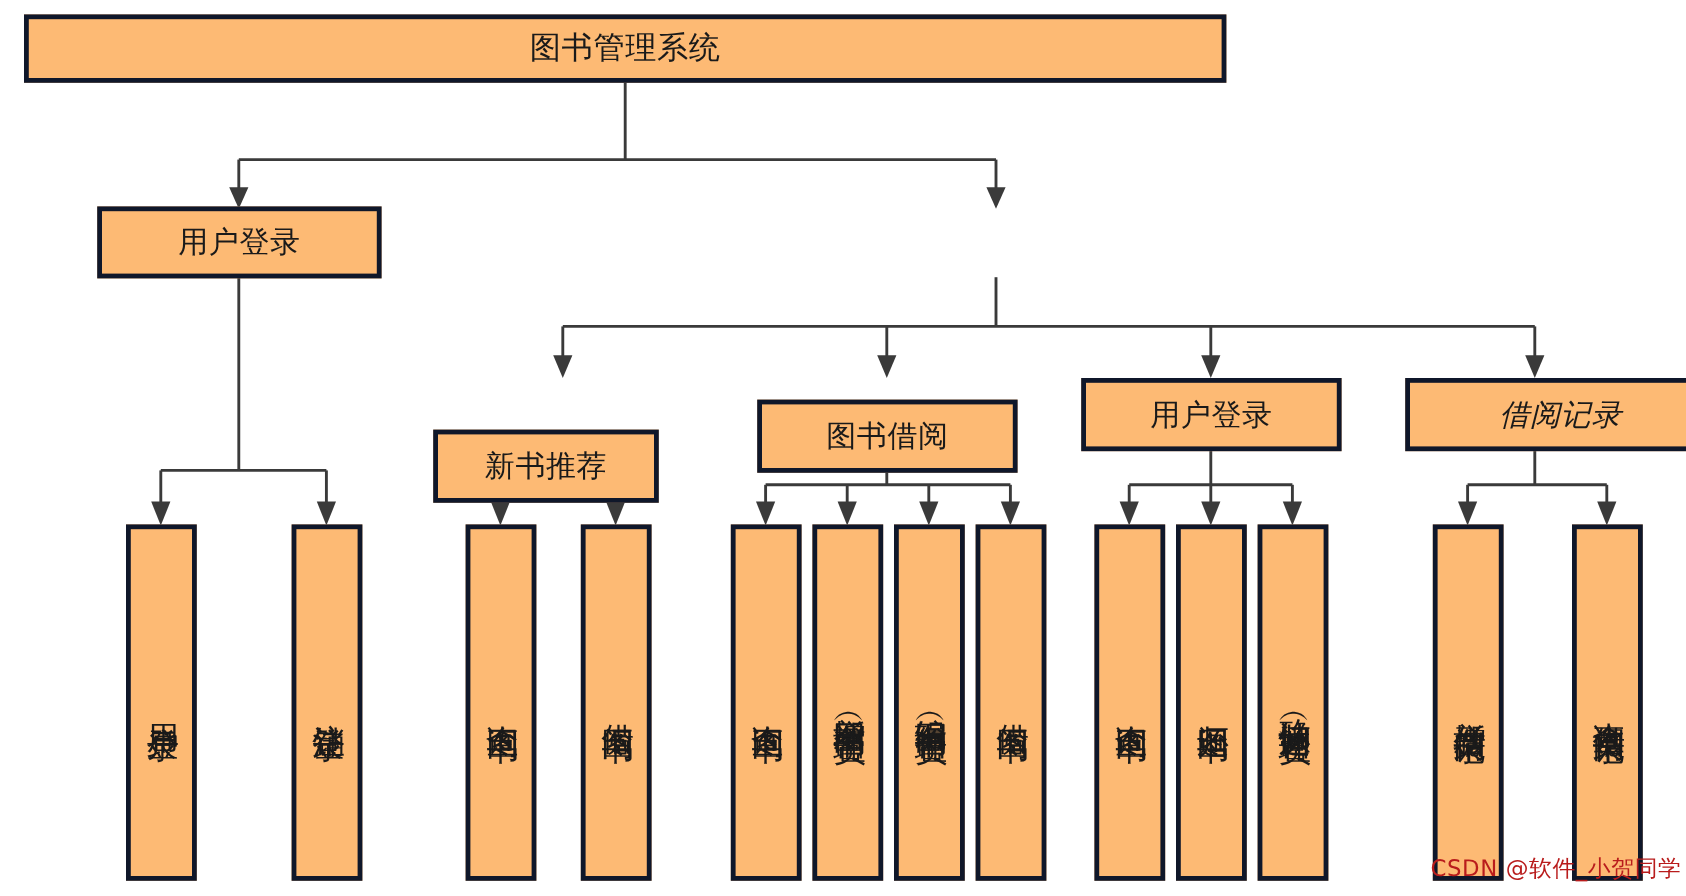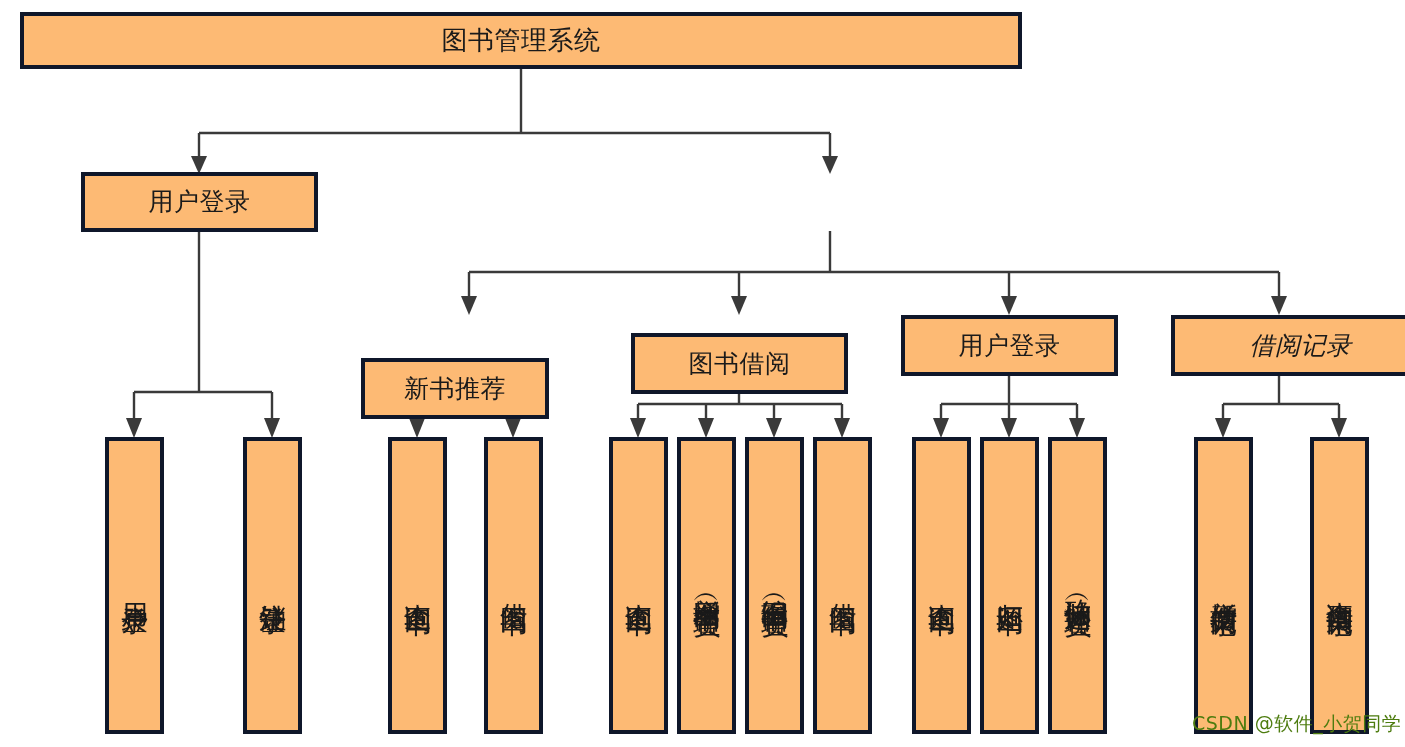--- a/index.html
+++ b/index.html
@@ -39,21 +39,21 @@
     text-orientation:upright;
     font-size:27px;
     line-height:1.06;
     letter-spacing:2px;
     white-space:nowrap;
   }
   .watermark{
     position:absolute;
     left:1192px;top:711px;
     font-size:19px;
-    color:#4d7c0f;
+    color:#b91c1c;
     letter-spacing:0.5px;
     white-space:nowrap;
     font-family:"DejaVu Sans","Liberation Sans",sans-serif;
   }
   svg.edges{position:absolute;left:0;top:0;width:1405px;height:747px;pointer-events:none;}
   svg.edges path,svg.edges line{stroke:#3a3a3a;stroke-width:2.4;fill:none;}
   svg.edges polygon{fill:#3a3a3a;}
 </style>
 </head>
 <body>

